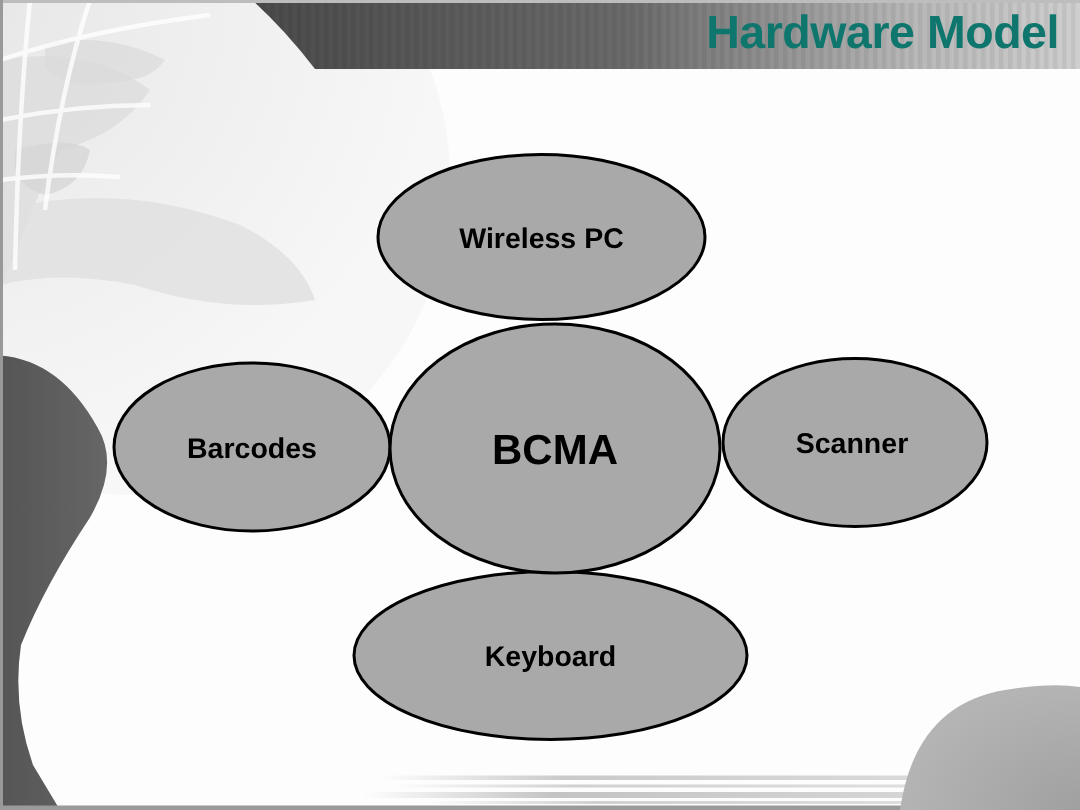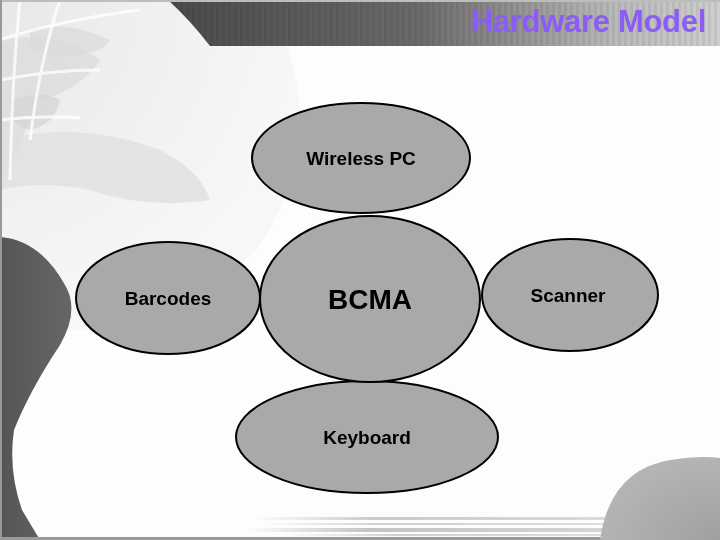--- a/index.html
+++ b/index.html
@@ -2,21 +2,21 @@
 <html><head>
   <meta charset="utf-8">
   <style>
     html, body { margin: 0; padding: 0; }
     body { width: 720px; height: 540px; overflow: hidden; background: #ffffff; font-family: "Liberation Sans", sans-serif; }
     .slide { position: relative; width: 720px; height: 540px; overflow: hidden; background: #fdfdfd; }
     .bg { position: absolute; left: 0; top: 0; }
     .title {
       position: absolute; right: 14px; top: 2px;
       font-family: "Liberation Sans", sans-serif; font-weight: bold;
-      font-size: 31px; color: #8b5cf6; letter-spacing: -0.3px; line-height: 40px;
+      font-size: 31px; color: #0f766e; letter-spacing: -0.3px; line-height: 40px;
     }
     .node-label {
       font-family: "Liberation Sans", sans-serif; font-weight: bold; fill: #000000;
     }
   </style>
 </head>
 <body>
 
 <div class="slide">
 

